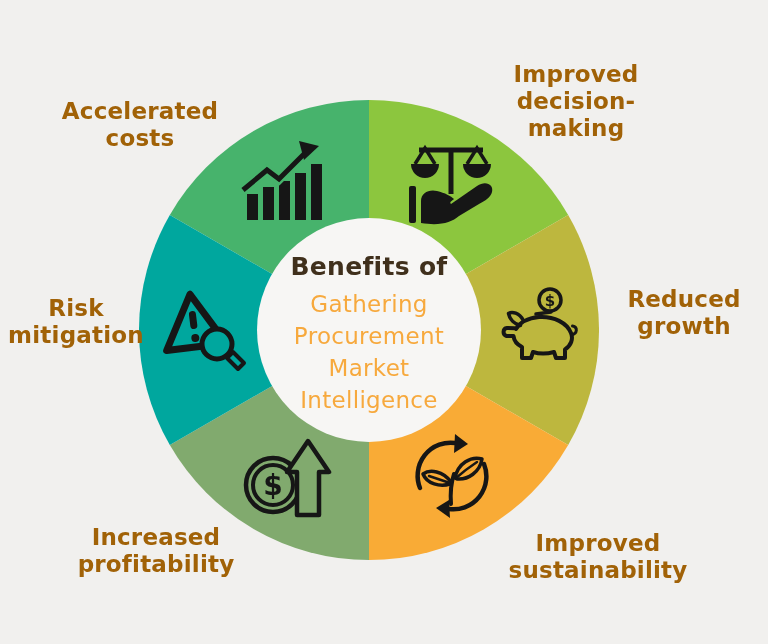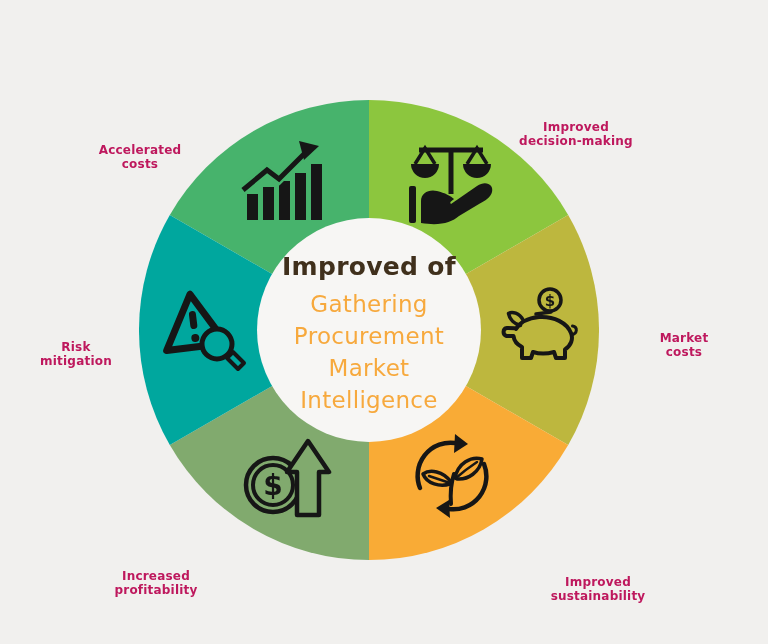--- a/index.html
+++ b/index.html
@@ -10,22 +10,22 @@
   .wheel-svg{position:absolute;left:139px;top:100px;width:460px;height:460px;}
   .icon-svg{position:absolute;width:90px;height:90px;}
   .icon-growth{left:241px;top:140px;}
   .icon-scales{left:406px;top:139px;}
   .icon-piggy{left:493px;top:287px;}
   .icon-eco{left:407px;top:429px;}
   .icon-coin{left:242px;top:428px;}
   .icon-warning{left:158px;top:285px;}
   .seg-label{
     position:absolute;transform:translate(-50%,-50%);
-    font-weight:700;font-size:12px;line-height:1.18;color:#be185d;
-    text-align:center;white-space:pre-line;letter-spacing:.2px;margin-top:32px;
+    font-weight:700;font-size:23px;line-height:1.18;color:#a16207;
+    text-align:center;white-space:pre-line;letter-spacing:.2px;
   }
   .lbl-0{left:140px;top:125px;}
   .lbl-1{left:576px;top:102px;}
   .lbl-2{left:684px;top:313px;}
   .lbl-3{left:598px;top:557px;}
   .lbl-4{left:156px;top:551px;}
   .lbl-5{left:76px;top:322px;}
   .title-prefix{
     position:absolute;left:369px;top:266px;transform:translate(-50%,-50%);
     font-weight:700;font-size:25px;color:#40301c;letter-spacing:.3px;white-space:nowrap;
@@ -119,27 +119,27 @@
       <circle cx="36" cy="53" r="4" fill="#161616"></circle>
     </g>
     <path d="M69 73 L75 67 L86 78 L80 84 Z" stroke="#161616" stroke-width="4" stroke-linejoin="round" fill="#00a79e"></path>
     <circle cx="59" cy="59" r="15" stroke="#161616" stroke-width="5" fill="#00a79e"></circle>
   </svg>
 
   <div class="seg-label lbl-0">Accelerated
 costs</div>
   <div class="seg-label lbl-1">Improved
 decision-making</div>
-  <div class="seg-label lbl-2">Market costs</div>
+  <div class="seg-label lbl-2">Reduced growth</div>
   <div class="seg-label lbl-3">Improved
 sustainability</div>
   <div class="seg-label lbl-5">Risk
 mitigation</div>
   <div class="seg-label lbl-4">Increased
 profitability</div>
 
-  <div class="title-prefix">Improved of</div>
+  <div class="title-prefix">Benefits of</div>
   <div class="title-highlight">Gathering
 Procurement
 Market
 Intelligence</div>
 
 </div>
 
 </body></html>

